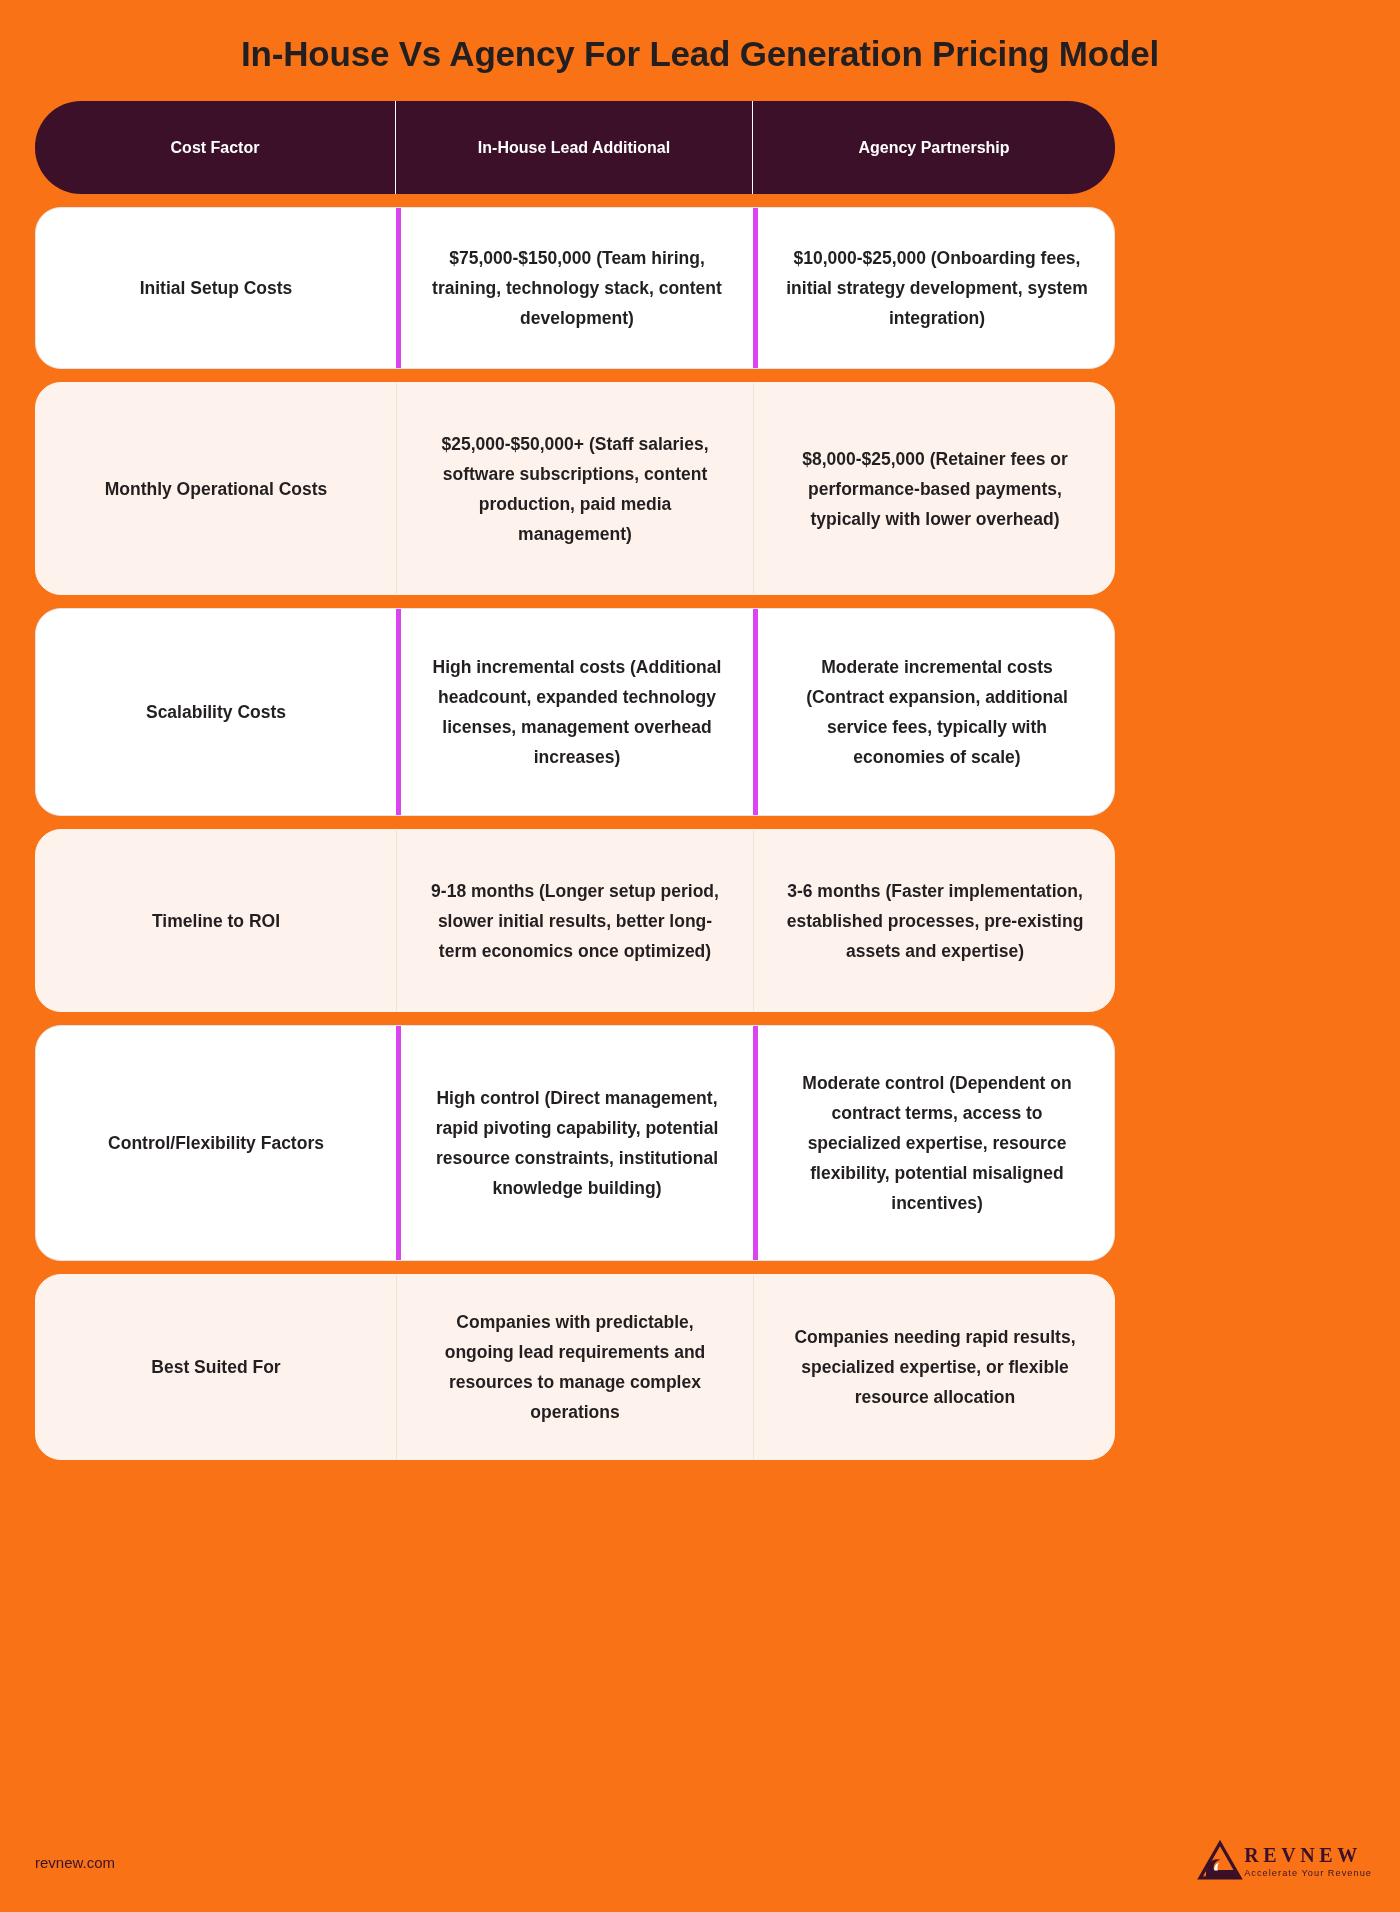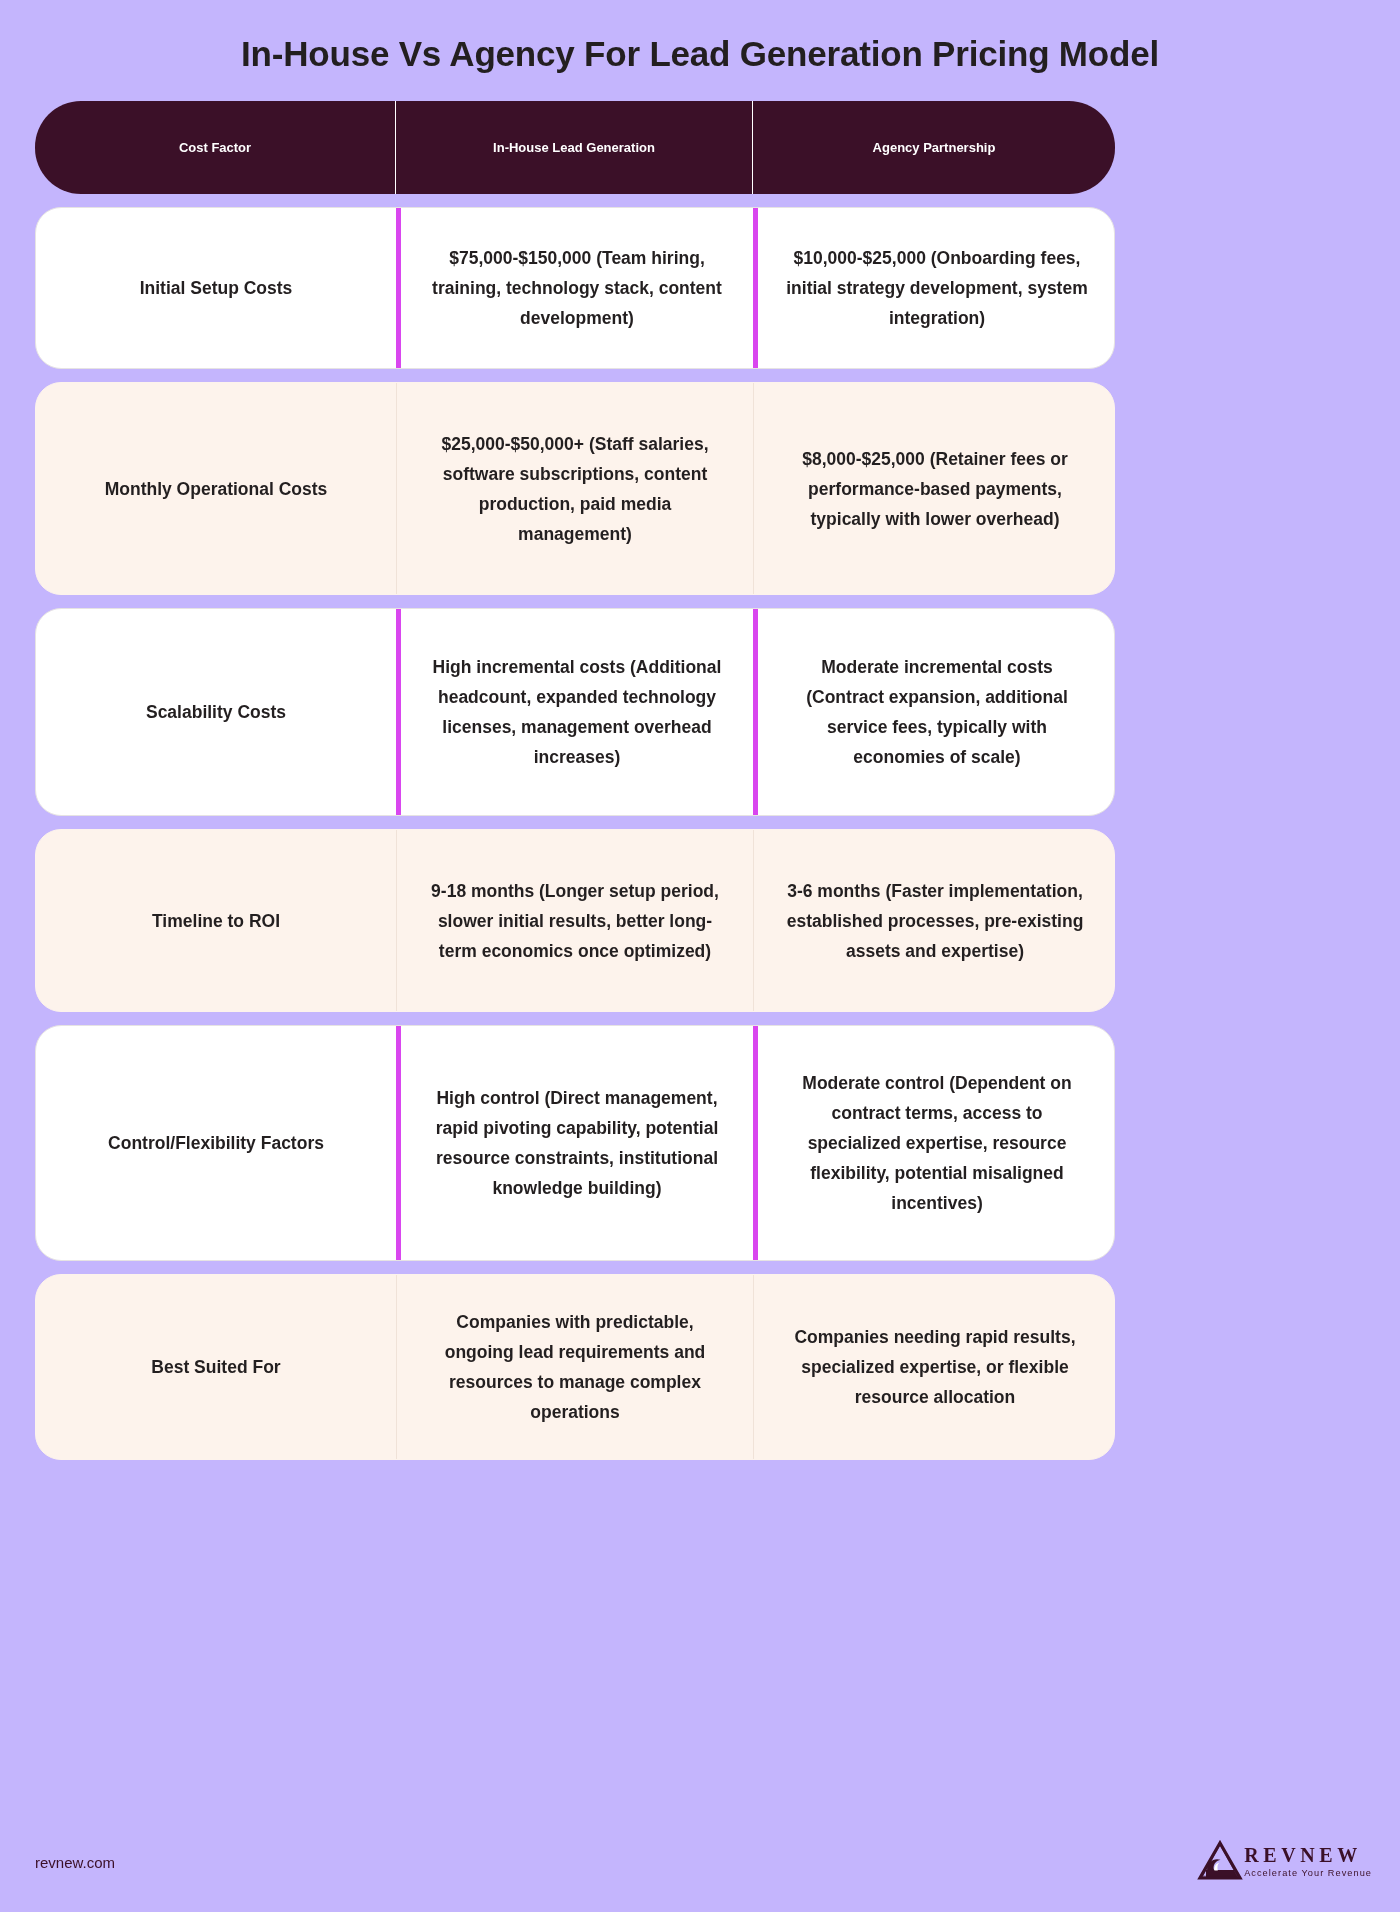--- a/index.html
+++ b/index.html
@@ -8,21 +8,21 @@
     width: 1400px;
     height: 1912px;
     background: #ffffff;
     font-family: "Liberation Sans", sans-serif;
   }
 
   .page {
     position: relative;
     width: 1400px;
     height: 1912px;
-    background: #c4b5fd;
+    background: #f97316;
     overflow: hidden;
   }
 
   
   .title {
     position: absolute;
     left: 0;
     right: 0;
     top: 32px;
     text-align: center;
@@ -49,21 +49,21 @@
     background: #3b1028;
     border-radius: 46px;
     overflow: hidden;
   }
   .th {
     display: flex;
     align-items: center;
     justify-content: center;
     text-align: center;
     color: #ffffff;
-    font-size: 13px;
+    font-size: 16px;
     font-weight: 700;
     padding: 8px 14px;
     line-height: 25px;
   }
   .col-1 { width: 360px; flex: 0 0 360px; }
   .col-2 { width: 357px; flex: 0 0 357px; }
   .col-3 { width: 363px; flex: 0 0 363px; }
 
   .th.col-2, .th.col-3 {
     border-left: 1px solid #ffffff;
@@ -167,21 +167,21 @@
 <body>
 
 <div class="page">
 
   <h1 class="title">In-House Vs Agency For Lead Generation Pricing Model</h1>
 
   <div class="table">
 
     <div class="thead">
       <div class="th col-1">Cost Factor</div>
-      <div class="th col-2">In-House Lead Generation</div>
+      <div class="th col-2">In-House Lead Additional</div>
       <div class="th col-3">Agency Partnership</div>
     </div>
 
     <div class="row white r-h-1">
       <div class="cell col-1">Initial Setup Costs</div>
       <div class="cell col-2">$75,000-$150,000 (Team hiring, training, technology stack, content development)</div>
       <div class="cell col-3">$10,000-$25,000 (Onboarding fees, initial strategy development, system integration)</div>
     </div>
 
     <div class="row cream r-h-2">

